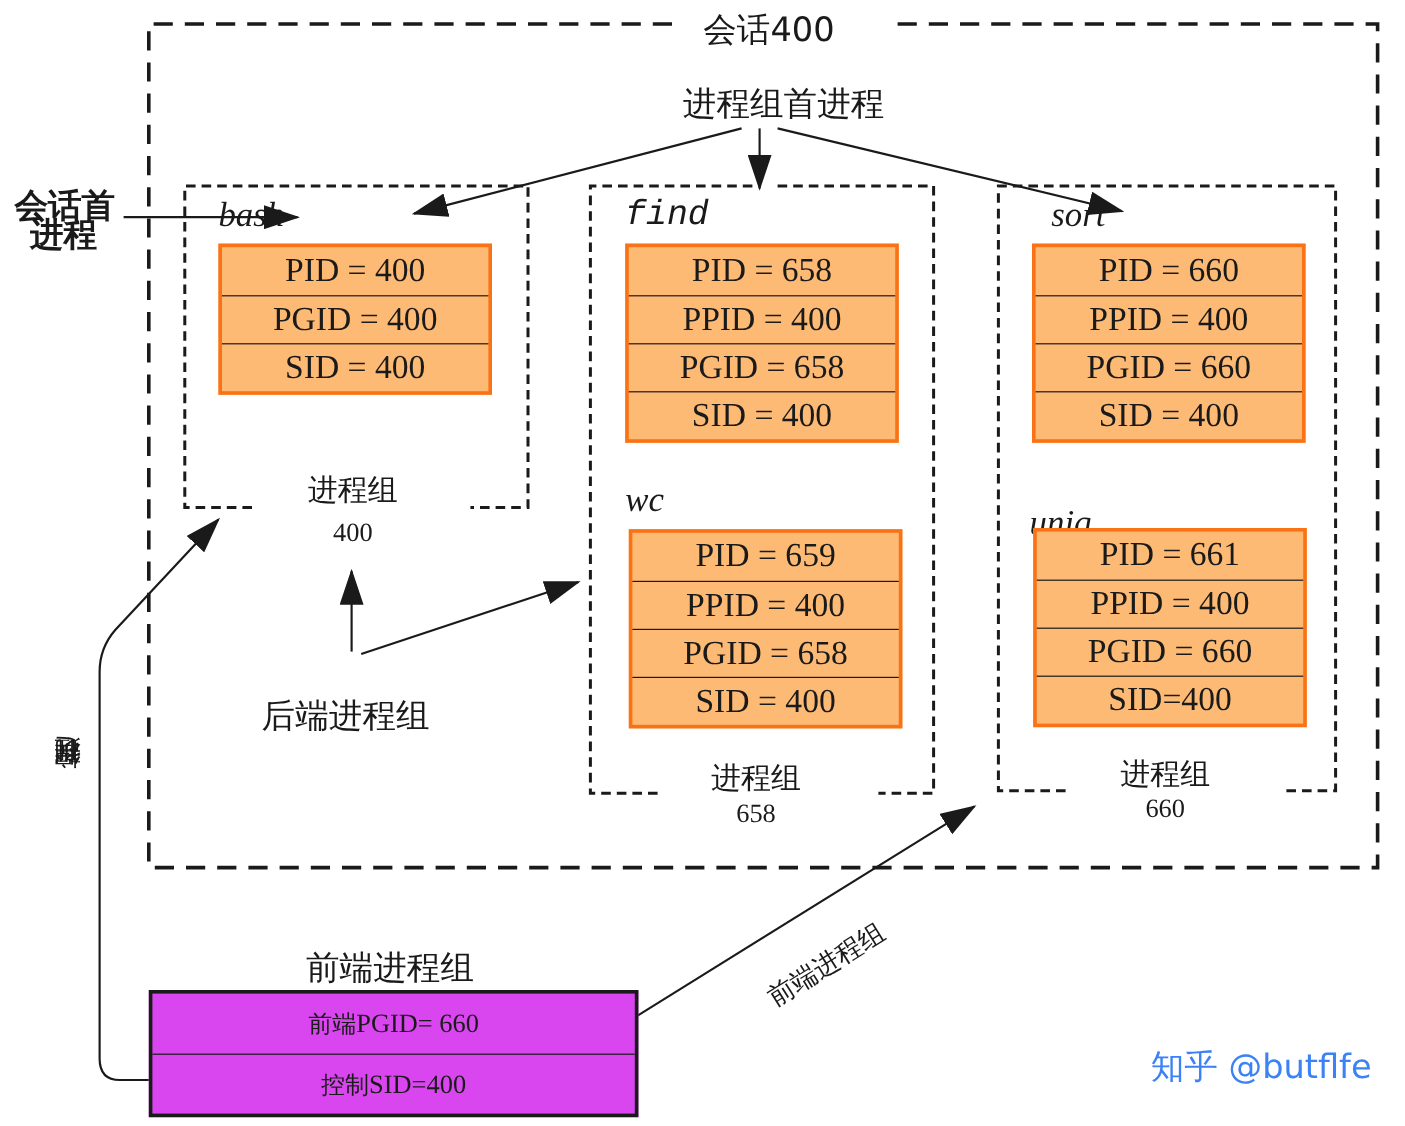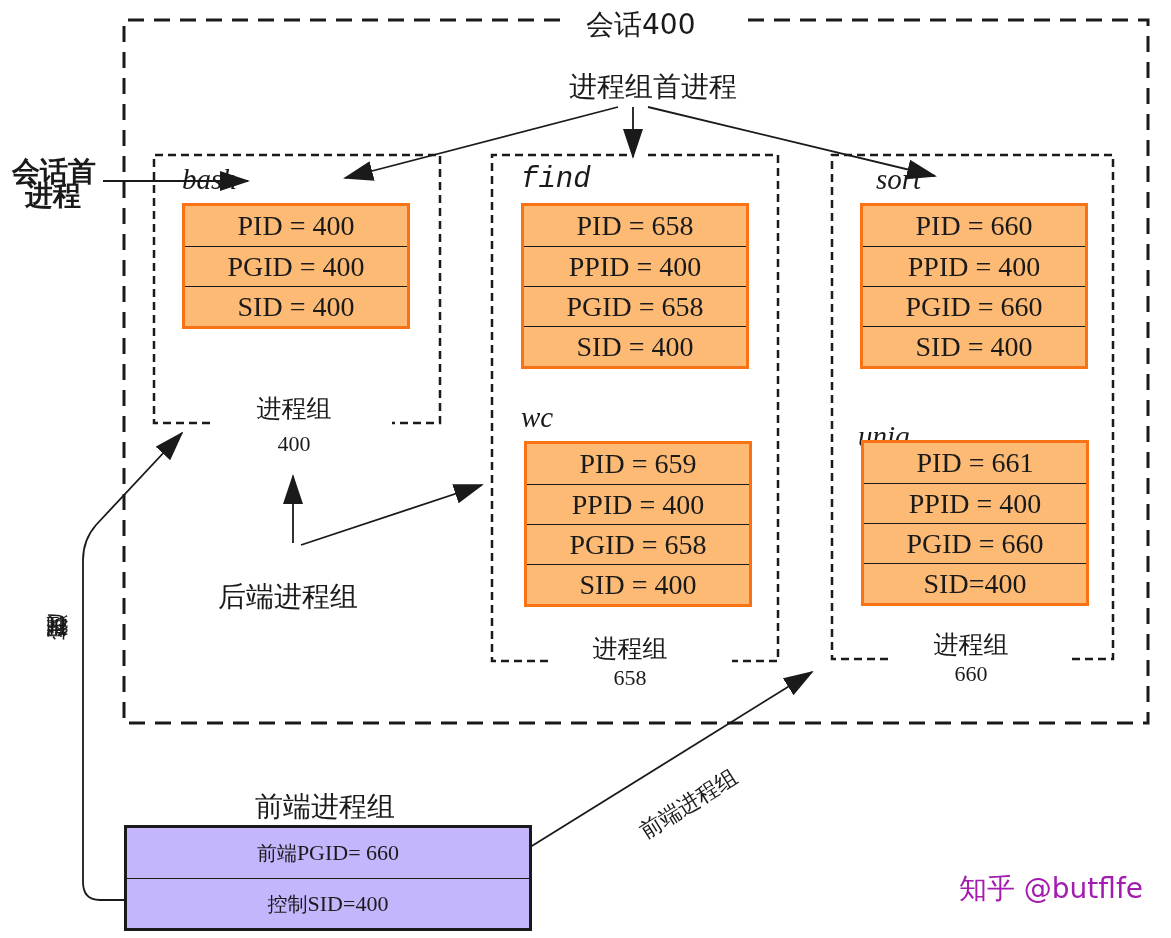--- a/index.html
+++ b/index.html
@@ -9,30 +9,30 @@
   .label { position: absolute; font-size: 24px; white-space: nowrap; }
   .cn { font-family: "DejaVu Sans", "Liberation Sans", sans-serif; font-size: 28px; }
   .pname { position: absolute; font-size: 29px; font-style: italic; text-align: left; width: 226px; }
   .ptable { position: absolute; width: 222px; border: 3px solid #f97316; background: #fdba74; }
   .ptable .row { height: 40px; line-height: 40px; text-align: center; font-size: 28px;
                  border-top: 1.5px solid #1a1a1a; box-sizing: border-box; }
   .ptable .row:first-child { border-top: none; }
   .pglabel { position: absolute; text-align: center; width: 120px; }
   .pglabel .t { font-family: "DejaVu Sans", "Liberation Sans", sans-serif; font-size: 25px; display: block; }
   .pglabel .n { font-size: 22px; display: block; }
-  .term { position: absolute; left: 124px; top: 825px; width: 402px; border: 3px solid #1a1a1a; background: #c4b5fd; }
+  .term { position: absolute; left: 124px; top: 825px; width: 402px; border: 3px solid #1a1a1a; background: #d946ef; }
   .term .row { height: 50px; line-height: 50px; text-align: center; font-size: 22px; box-sizing: border-box; }
   .term .row + .row { border-top: 1.5px solid #1a1a1a; }
   .term .row span.cnpart { font-family: "DejaVu Sans", "Liberation Sans", sans-serif; font-size: 20px; }
   .vert { position: absolute; writing-mode: vertical-rl; transform: rotate(180deg);
           font-family: "DejaVu Sans", "Liberation Sans", sans-serif; font-size: 22px; letter-spacing: 2px; }
   .rot { position: absolute; transform-origin: left bottom; transform: rotate(-32deg);
          font-family: "DejaVu Sans", "Liberation Sans", sans-serif; font-size: 22px; }
   .watermark { position: absolute; right: 28px; top: 870px; font-family: "DejaVu Sans", "Liberation Sans", sans-serif;
-               font-size: 28px; color: #a21caf; }
+               font-size: 28px; color: #3b82f6; }
 </style>
 </head>
 <body>
 
 <svg class="lines" viewBox="0 0 1171 938">
   <defs>
     <marker id="ah" markerWidth="12" markerHeight="10" refX="11" refY="5" orient="auto" markerUnits="userSpaceOnUse">
       <path d="M0,0 L12,5 L0,10 Z" fill="#1a1a1a"></path>
     </marker>
     <marker id="ahb" markerWidth="30" markerHeight="20" refX="28" refY="10" orient="auto" markerUnits="userSpaceOnUse">

